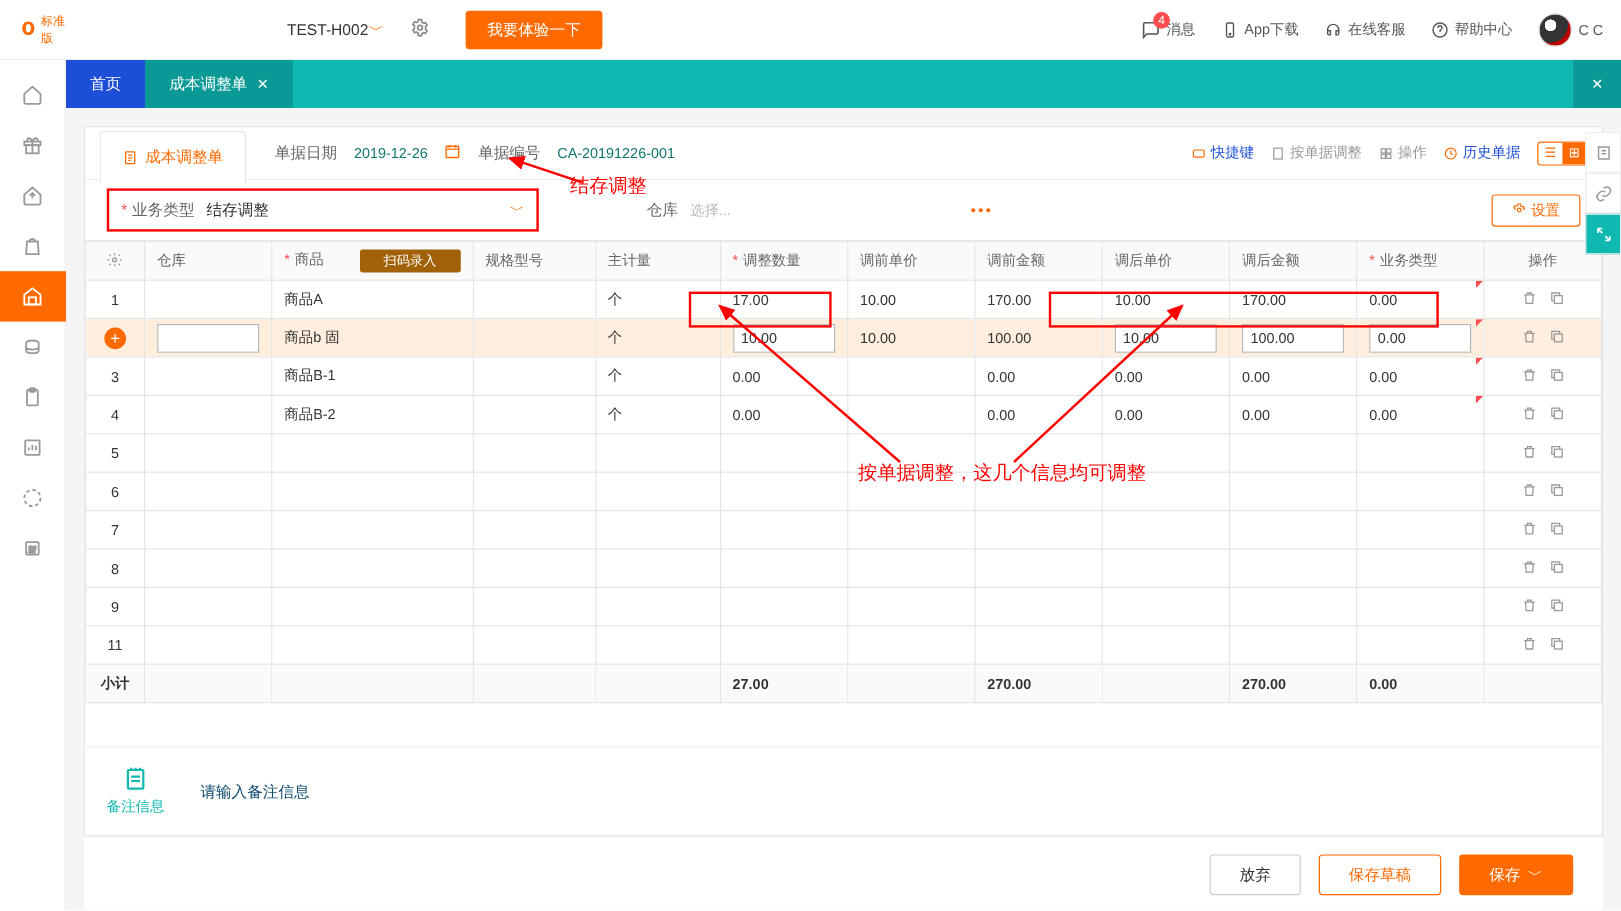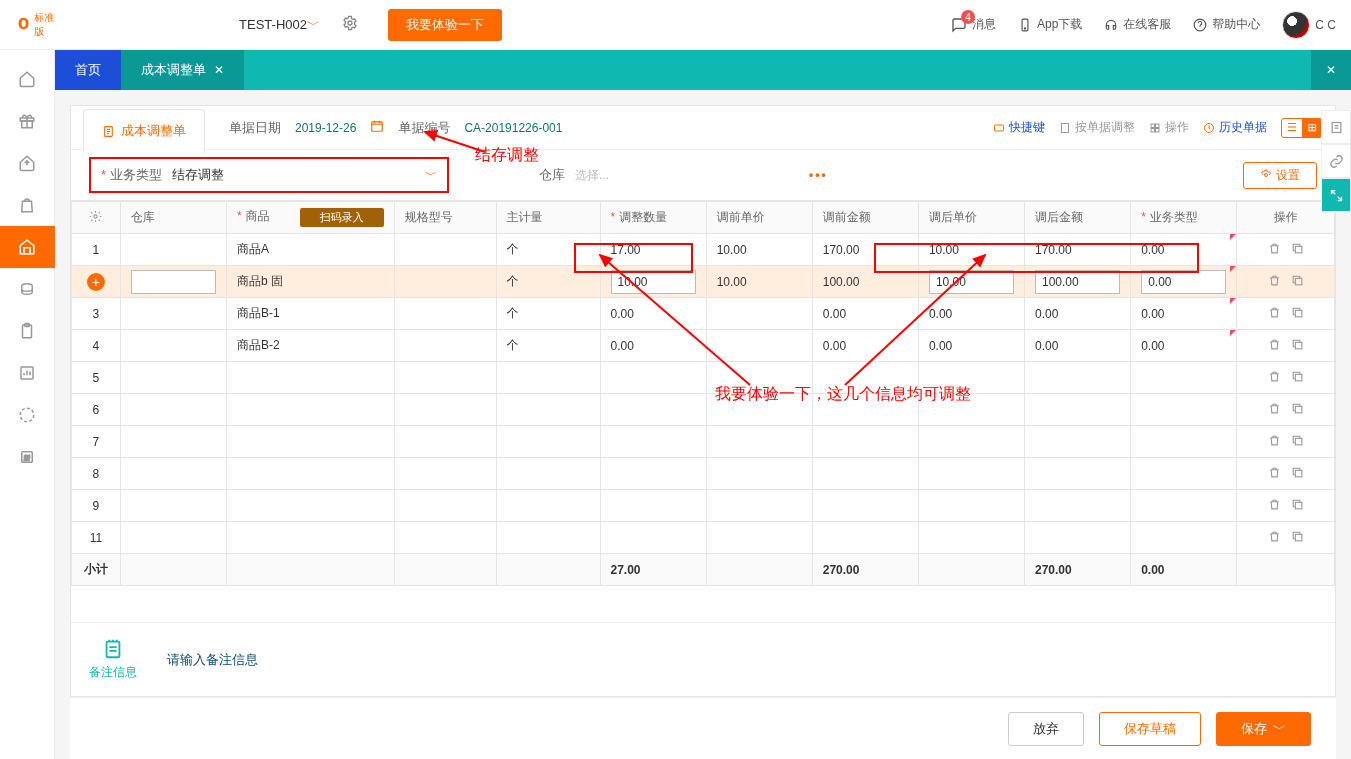--- a/index.html
+++ b/index.html
@@ -612,21 +612,21 @@
         <div class="footer">
           <div class="btn">放弃</div>
           <div class="btn outline">保存草稿</div>
           <div class="btn primary">
               <span>保存</span>
               <span>﹀</span>
             </div>
         </div>
 
         <div class="anno" style="left:420px;top:95px">结存调整</div>
-        <div class="anno" style="left:660px;top:334px">我要体验一下，这几个信息均可调整</div>
+        <div class="anno" style="left:660px;top:334px">按单据调整，这几个信息均可调整</div>
         <svg class="arrow" style="left:310px;top:72px" width="130" height="40">
             <defs>
               <marker id="ah1" markerWidth="8" markerHeight="8" refX="6" refY="3" orient="auto">
                 <path d="M0,0 L7,3 L0,6 z" fill="#ff0000"></path>
               </marker>
             </defs>
             <line x1="120" y1="30" x2="60" y2="10" stroke="#ff0000" stroke-width="2" marker-end="url(#ah1)"></line>
           </svg>
         <svg class="arrow" style="left:525px;top:195px" width="200" height="150">
             <defs>

